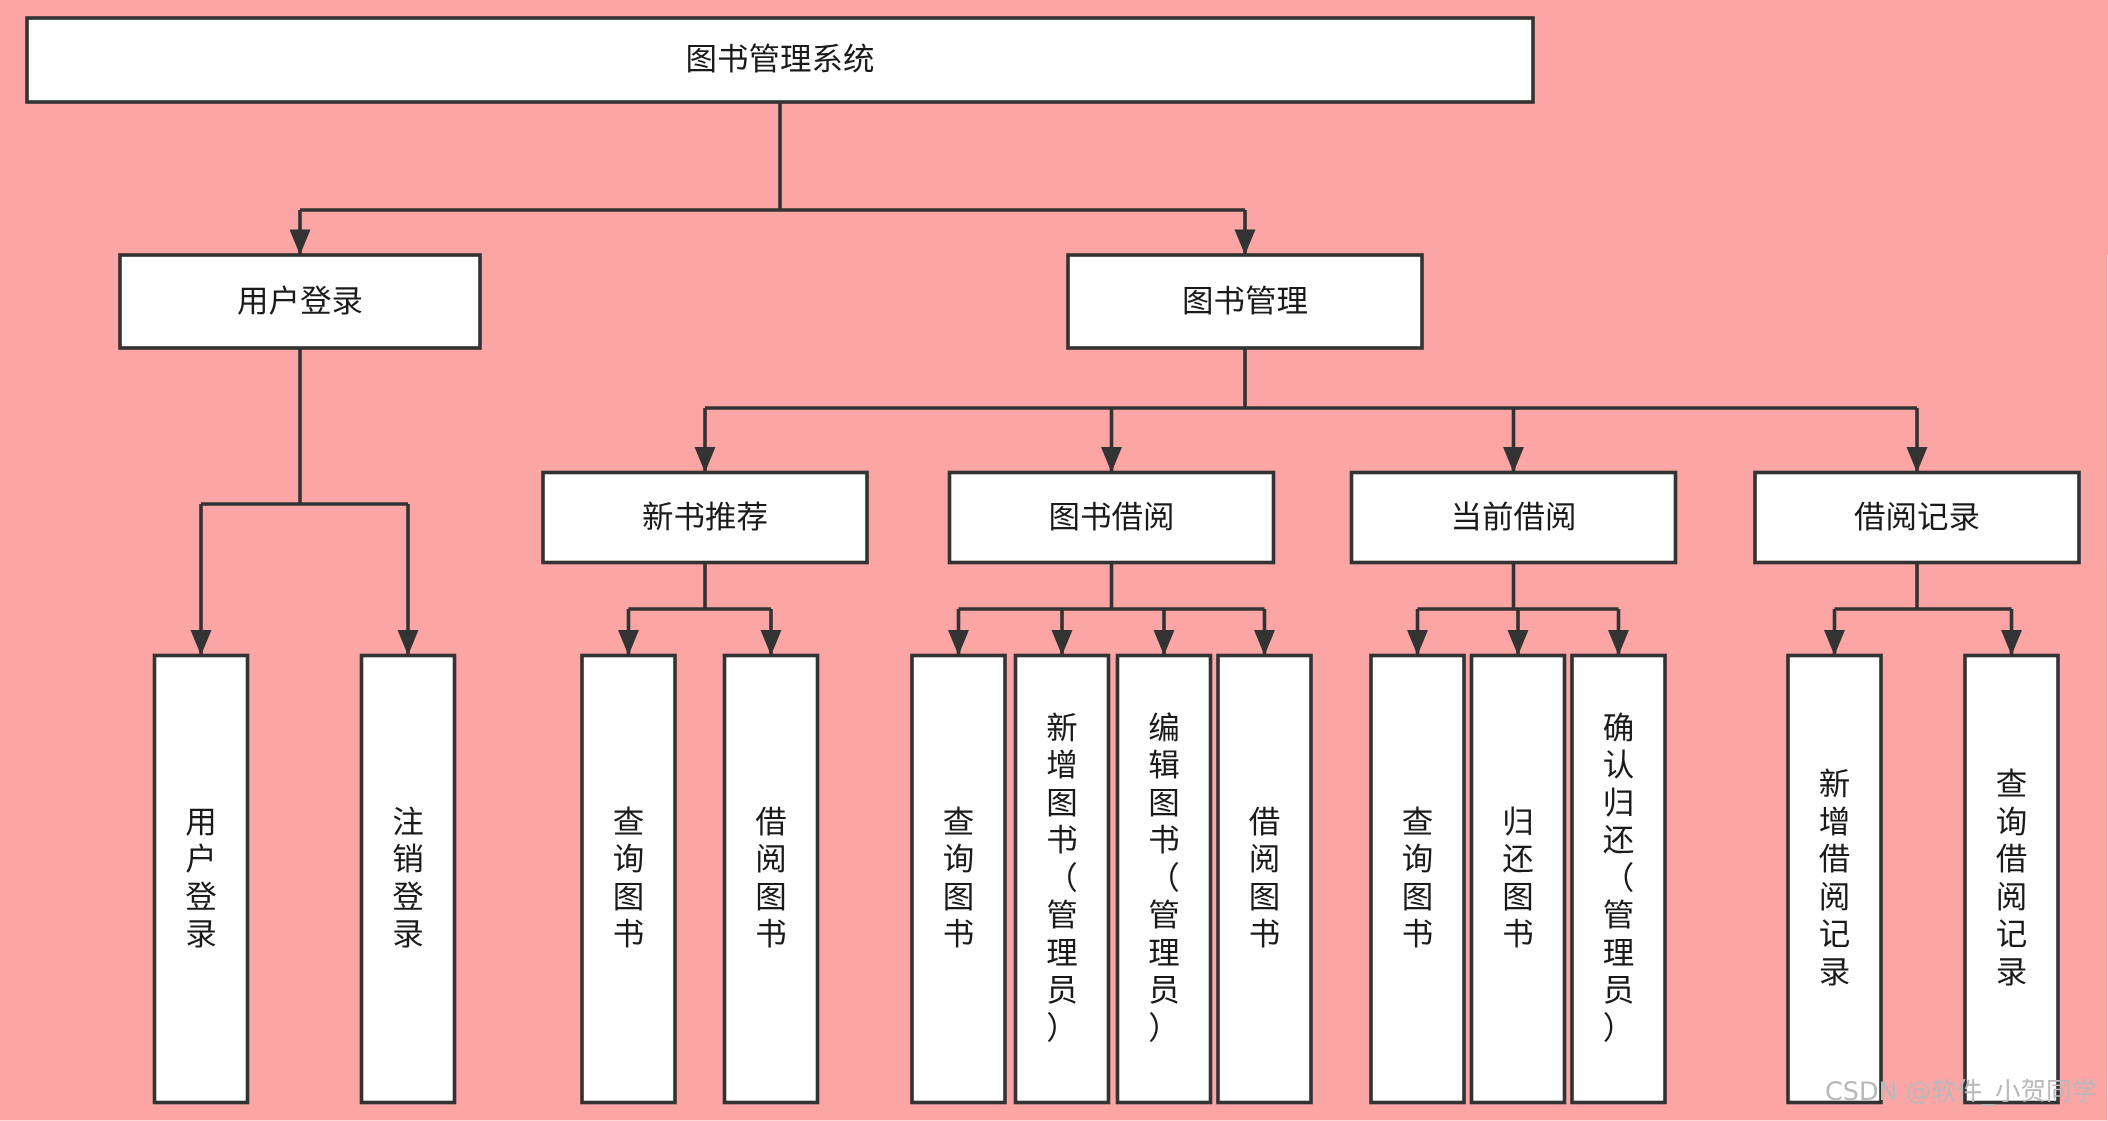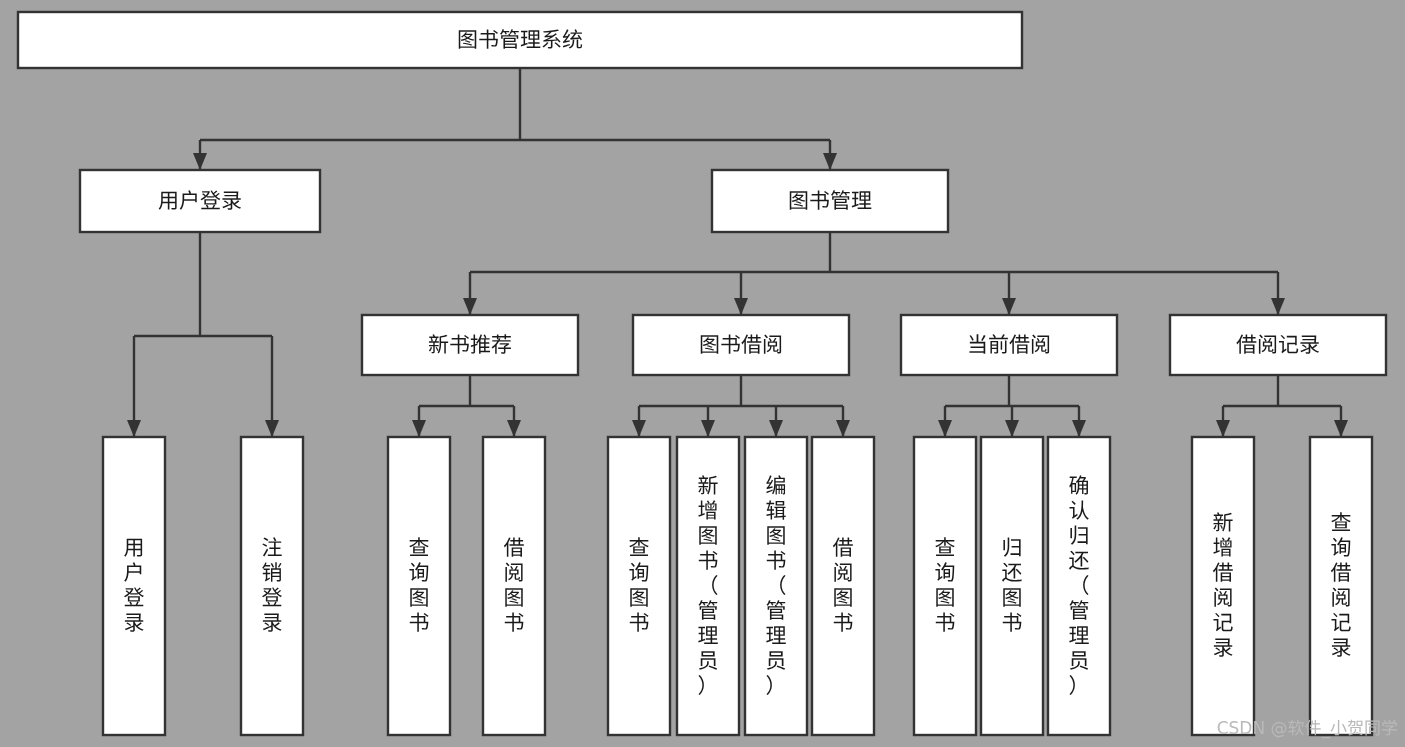--- a/index.html
+++ b/index.html
@@ -8,21 +8,21 @@
     padding: 0;
     background: #ffffff;
   }
   body {
     font-family: "DejaVu Sans", "Liberation Sans", sans-serif;
   }
   #diagram-root {
     position: relative;
     width: 1405px;
     height: 747px;
-    background: #a3a3a3;
+    background: #fca5a5;
     overflow: hidden;
   }
   svg#tree-svg {
     position: absolute;
     top: 0;
     left: 0;
     width: 1405px;
     height: 747px;
     display: block;
   }

